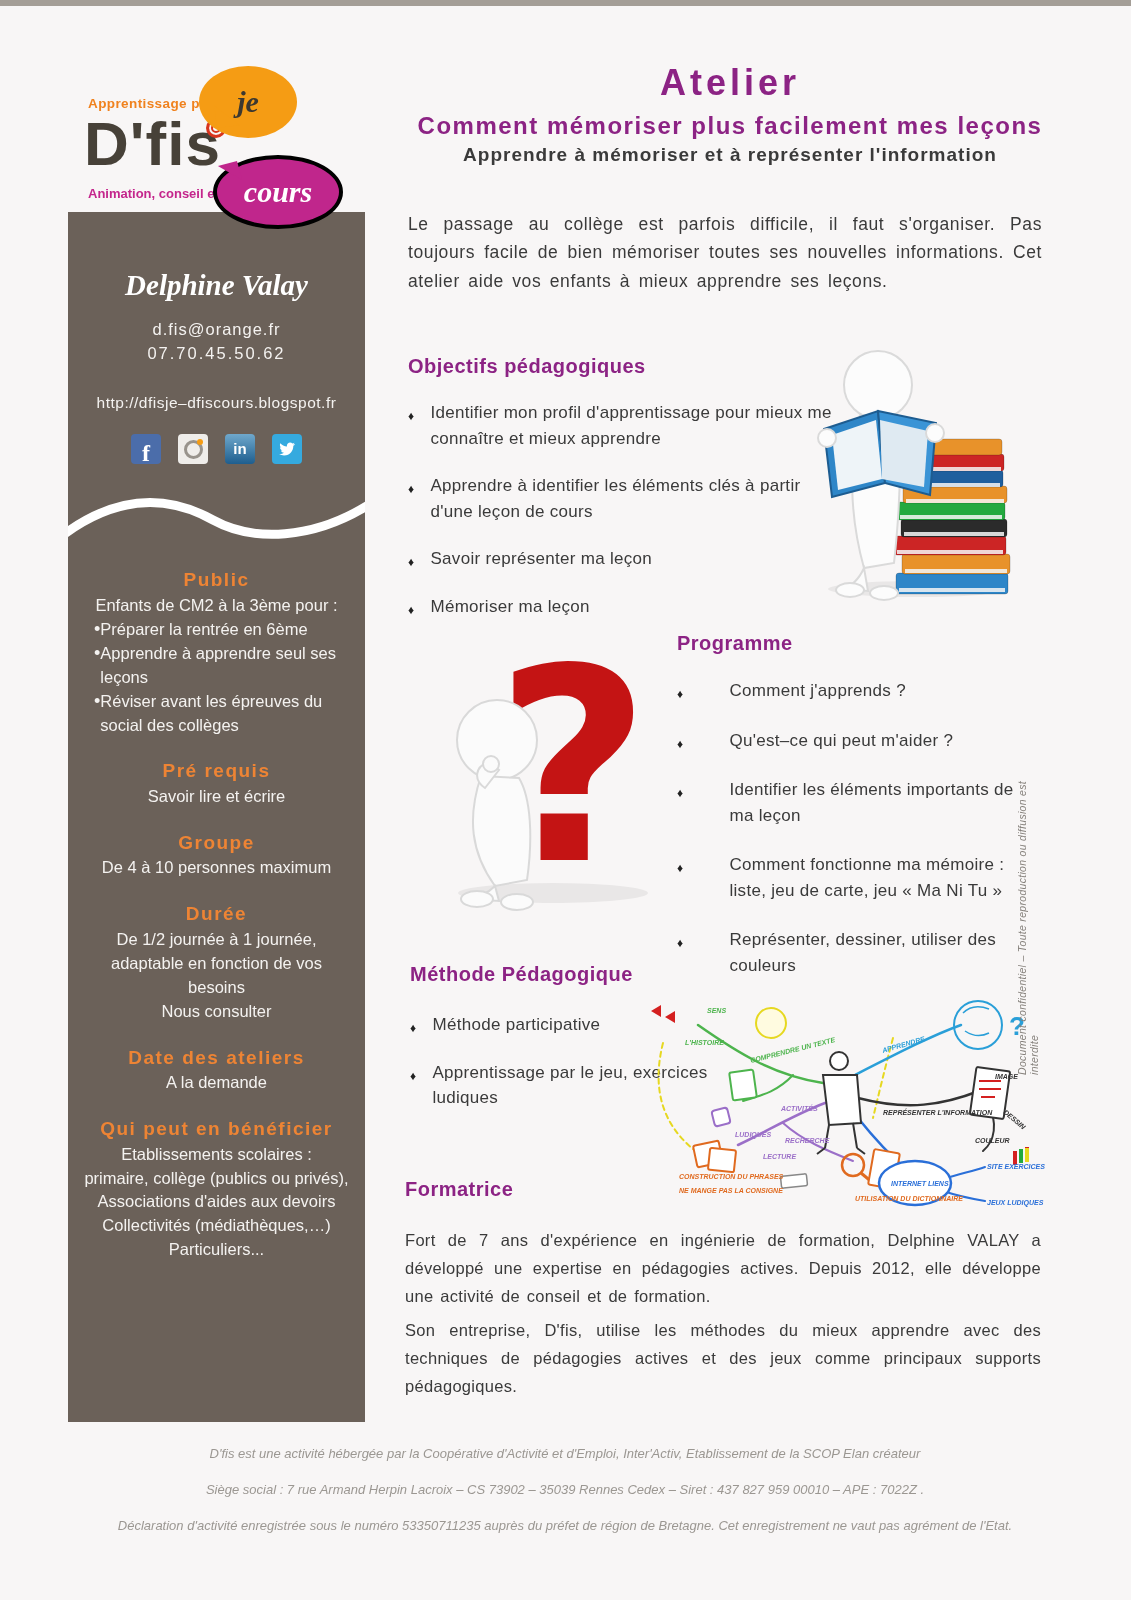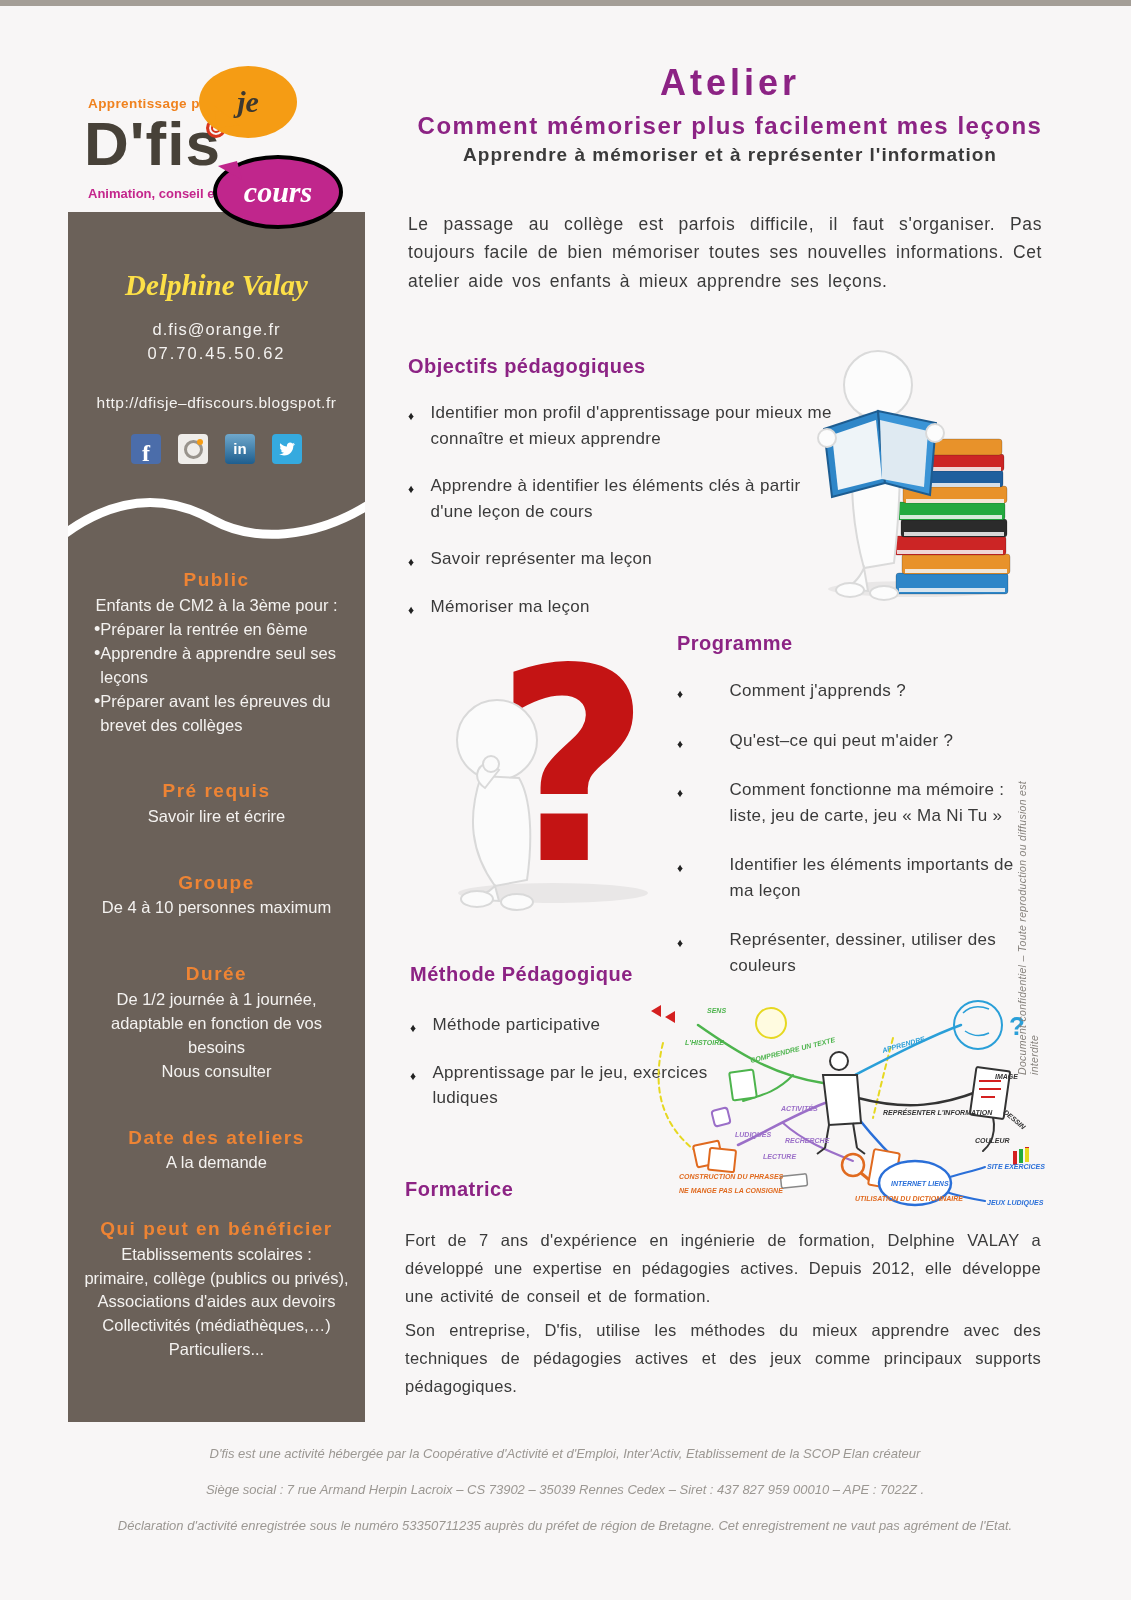--- a/index.html
+++ b/index.html
@@ -27,35 +27,35 @@
 
   
   .hdr{left:380px;top:62px;width:700px;text-align:center;}
   .hdr-title{font-size:36px;font-weight:bold;color:#8c2384;letter-spacing:4px;}
   .hdr-sub{margin-top:8px;font-size:24px;font-weight:bold;color:#8c2384;letter-spacing:1.5px;}
   .hdr-tag{margin-top:4px;font-size:19px;font-weight:bold;color:#3a3a3a;letter-spacing:1px;}
 
   
   .sidebar{left:68px;top:212px;width:297px;height:1210px;background:#6b6159;color:#f4f2f0;
            text-align:center;font-size:16.5px;line-height:1.45;}
-  .sb-name{margin-top:52px;font-family:cursive;font-style:italic;font-size:29px;color:#fde047;font-weight:bold;}
+  .sb-name{margin-top:52px;font-family:cursive;font-style:italic;font-size:29px;color:#ffffff;font-weight:bold;}
   .sb-email{margin-top:12px;letter-spacing:1px;text-align:center;}
   .sb-phone{letter-spacing:2px;}
   .sb-site{margin-top:26px;font-size:15.5px;letter-spacing:.5px;}
   .sb-social{margin-top:20px;display:flex;justify-content:center;gap:17px;}
   .sicon{width:30px;height:30px;border-radius:4px;position:relative;display:flex;align-items:center;justify-content:center;}
   .si-fb{background:#4b6daa;color:#fff;font-family:"Liberation Serif",serif;font-weight:bold;font-size:24px;
          align-items:flex-end;justify-content:center;line-height:.95;}
   .si-gp{background:#efedea;}
   .si-gp .ring{width:13px;height:13px;border:3.5px solid #98938c;border-radius:50%;}
   .si-gp .dot{position:absolute;right:5px;top:5px;width:6px;height:6px;border-radius:50%;background:#f59c14;}
   .si-in{background:linear-gradient(#6fa8cc,#1e5e8e);color:#fff;font-weight:bold;font-size:15px;}
   .si-tw{background:#35aadf;}
   .wave{margin-top:26px;display:block;}
-  .sb-h{margin-top:40px;color:#ee8434;font-size:19px;font-weight:bold;letter-spacing:1.5px;}
+  .sb-h{margin-top:20px;color:#ee8434;font-size:19px;font-weight:bold;letter-spacing:1.5px;}
   .sb-h.first{margin-top:16px;}
   .sb-text{padding:0 14px;}
   .sb-bullets{text-align:left;padding:0 10px 0 26px;}
   .sb-bullet{display:flex;gap:0;}
   .dotmark::before{content:"\2022";font-size:18px;line-height:1.3;}
 
   
   .intro{left:408px;top:210px;width:634px;font-size:17.5px;line-height:1.62;text-align:justify;
          letter-spacing:.6px;word-spacing:3px;}
   .ph{font-size:20px;font-weight:bold;color:#8c2384;letter-spacing:.5px;}
@@ -136,21 +136,21 @@
       <div class="sb-bullet">
           <span class="dotmark"></span>
           <span>Préparer la rentrée en 6ème</span>
         </div>
       <div class="sb-bullet">
           <span class="dotmark"></span>
           <span>Apprendre à  apprendre seul ses leçons</span>
         </div>
       <div class="sb-bullet">
           <span class="dotmark"></span>
-          <span>Préparer avant les épreuves du brevet des collèges</span>
+          <span>Réviser avant les épreuves du social des collèges</span>
         </div>
     </div>
 
     <div class="sb-h">Pré requis</div>
     <div class="sb-text">Savoir lire et écrire</div>
 
     <div class="sb-h">Groupe</div>
     <div class="sb-text">De  4  à  10 personnes maximum</div>
 
     <div class="sb-h">Durée</div>
@@ -236,25 +236,25 @@
     <div class="li">
         <span class="dm"></span>
         <span>Comment j'apprends ?</span>
       </div>
     <div class="li">
         <span class="dm"></span>
         <span>Qu'est–ce qui peut m'aider ?</span>
       </div>
     <div class="li">
         <span class="dm"></span>
+        <span>Identifier les éléments importants de ma leçon</span>
+      </div>
+    <div class="li">
+        <span class="dm"></span>
         <span>Comment fonctionne ma mémoire : liste, jeu de carte, jeu « Ma Ni Tu »</span>
-      </div>
-    <div class="li">
-        <span class="dm"></span>
-        <span>Identifier les éléments importants de ma leçon</span>
       </div>
     <div class="li">
         <span class="dm"></span>
         <span>Représenter, dessiner, utiliser des couleurs</span>
       </div>
   </div>
 
   <svg class="abs illus" style="left:433px;top:628px;" width="228" height="280" viewBox="0 0 228 280">
     <ellipse cx="120" cy="265" rx="95" ry="10" fill="#000" opacity="0.06"></ellipse>
     <text x="62" y="232" font-family="DejaVu Sans, sans-serif" font-weight="bold" font-size="268" fill="#c41414">?</text>

